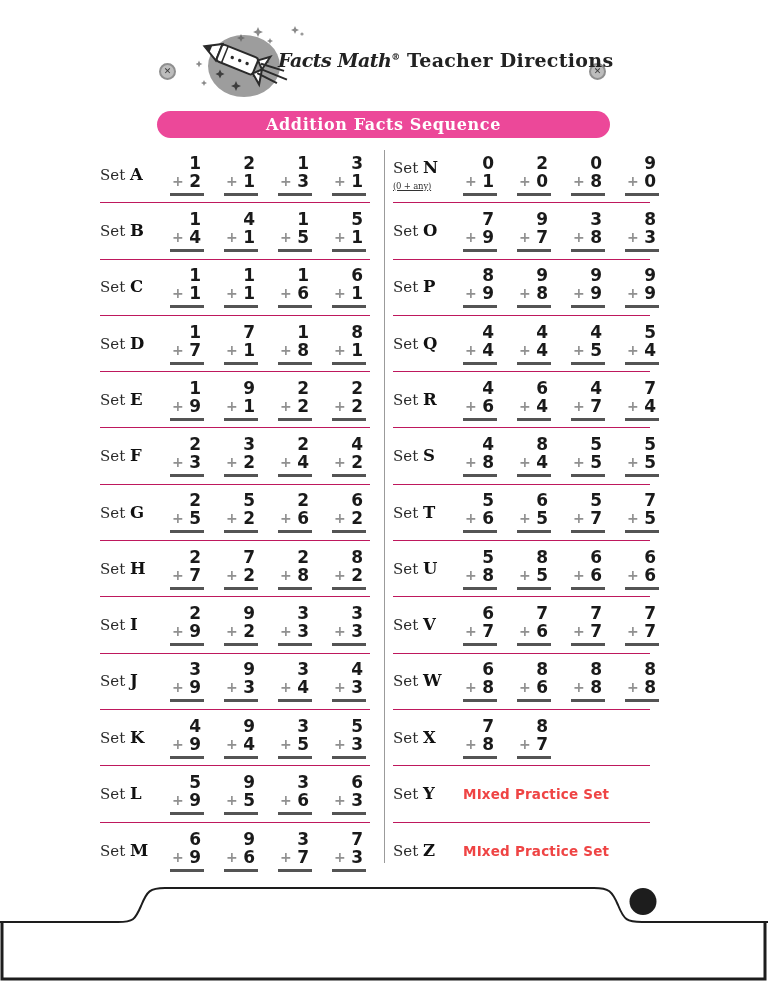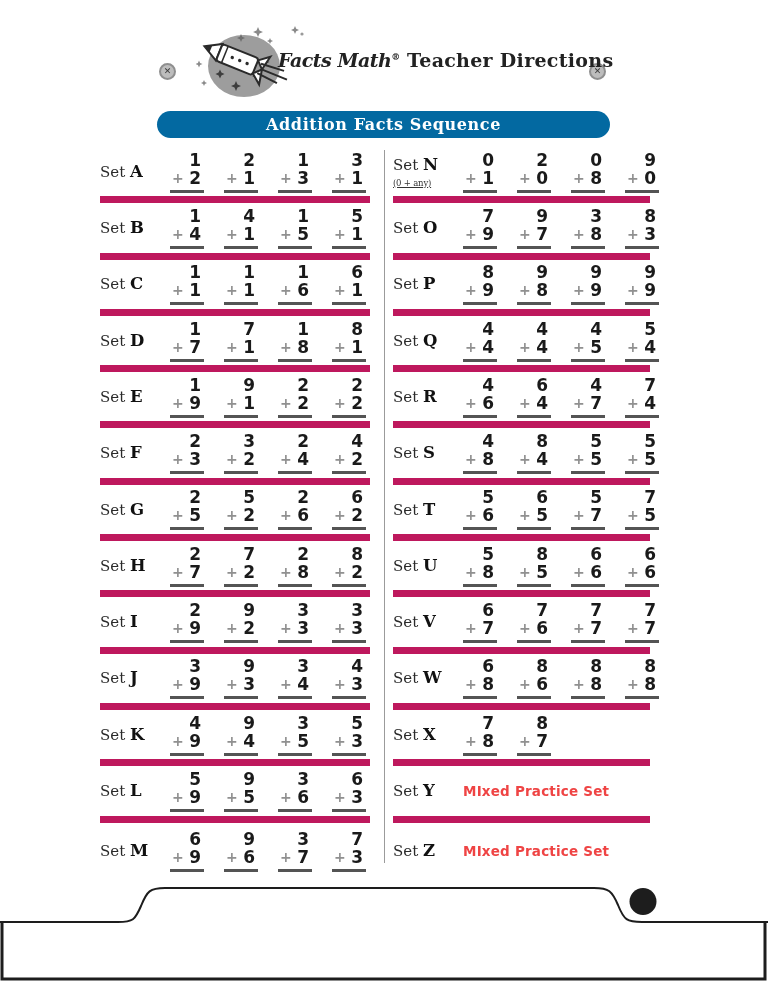--- a/index.html
+++ b/index.html
@@ -20,36 +20,36 @@
   .title {
     position:absolute; left:278px; top:49px; white-space:nowrap;
     font-family:"DejaVu Serif", serif; font-weight:bold; font-size:19px; color:#222;
   }
   .brand { font-style:italic; letter-spacing:-0.5px; }
   .reg { font-size:9px; vertical-align:super; }
   .title-rest { letter-spacing:0.3px; }
   
   .banner {
     position:absolute; left:157px; top:111px; width:453px; height:27px;
-    background:#0369a1; border-radius:13.5px;
+    background:#ec4899; border-radius:13.5px;
     display:flex; align-items:center; justify-content:center;
     font-family:"DejaVu Serif", serif; font-weight:bold; font-size:16px;
     color:#ffffff; letter-spacing:0.6px;
   }
   
   .col { position:absolute; top:147px; }
   #col-0 { left:100px; width:270px; }
   #col-1 { left:393px; width:257px; }
   .vdivider {
     position:absolute; left:384px; top:150px; width:1px; height:713px;
     background:#9b9b9b;
   }
   .set-row {
     height:56.3px; display:flex; align-items:center;
-    border-bottom:7px solid #be185d; box-sizing:border-box;
+    border-bottom:1px solid #be185d; box-sizing:border-box;
   }
   .set-row:last-child { border-bottom:none; }
   .set-label {
     width:70px; flex:none;
     font-family:"DejaVu Serif", serif; font-size:15px; color:#2a2a2a;
     line-height:1.05;
   }
   .set-letter { font-weight:bold; font-size:16.5px; color:#111; }
   .set-note { font-size:8.5px; color:#333; margin-top:5px; letter-spacing:-0.2px;text-decoration:underline; }
   .problems { display:flex; gap:20px; align-items:center; }

